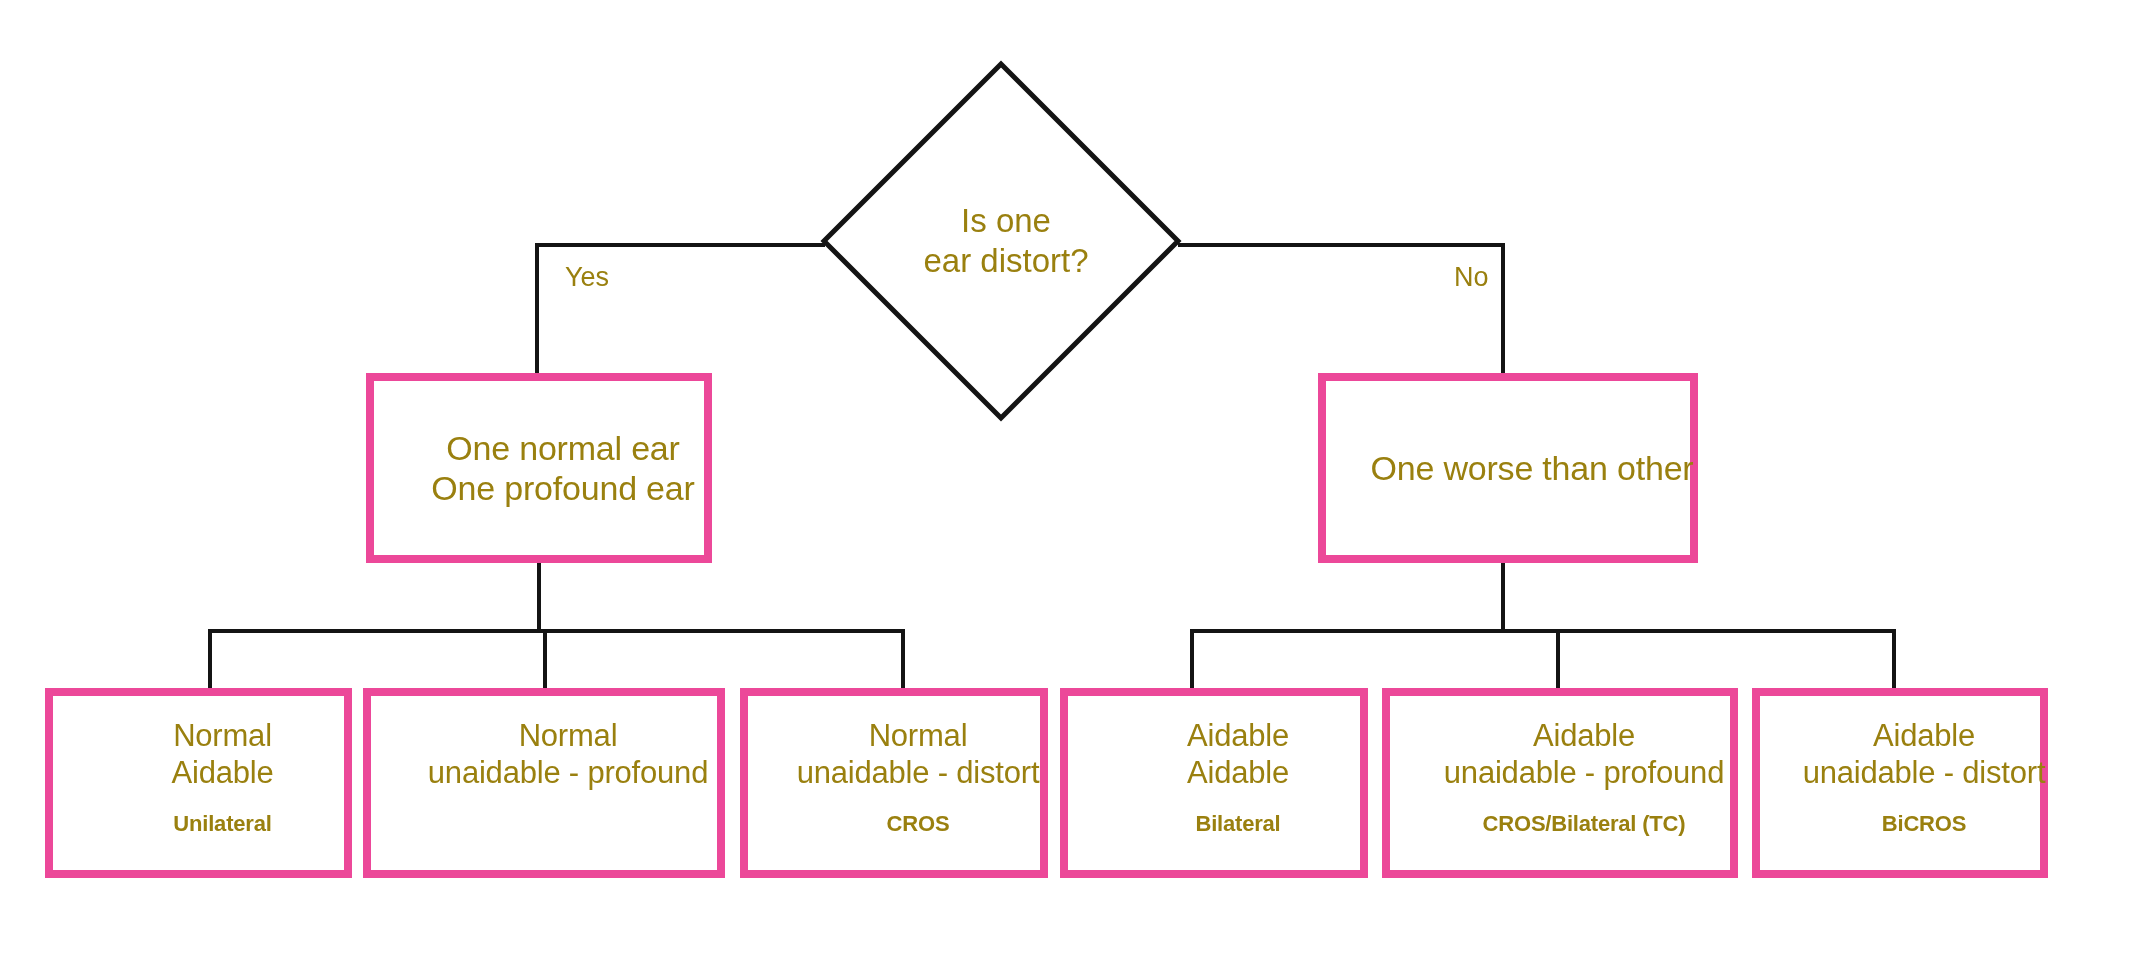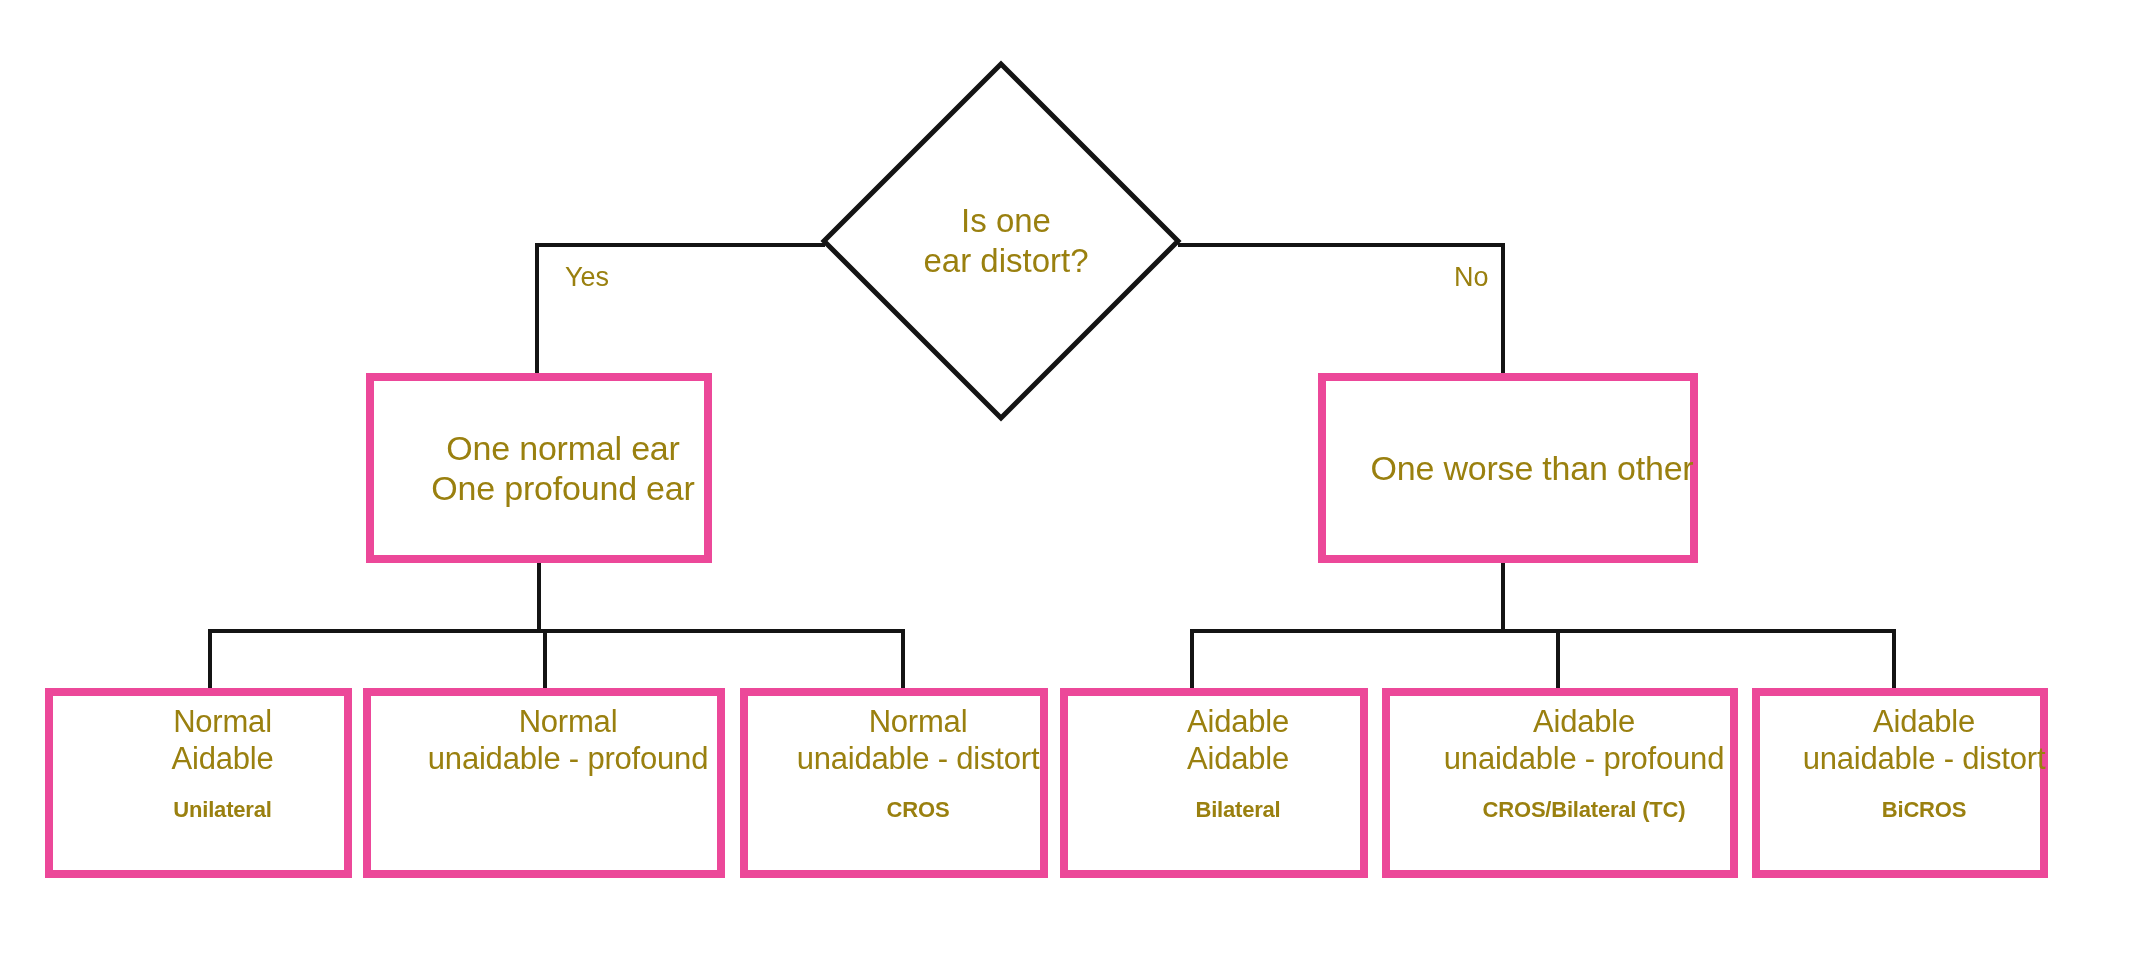--- a/index.html
+++ b/index.html
@@ -36,21 +36,21 @@
   .mid-box .node-text {
     font-size: 34px;
     font-weight: 400;
   }
   .mid-box {
     justify-content: center;
   }
   .leaf-box .cond {
     font-size: 31px;
     font-weight: 400;
-    margin-top: 8px;
+    margin-top: 22px;
   }
   .leaf-box .result {
     font-size: 22px;
     font-weight: 700;
     margin-top: 20px;
   }
   .diamond-wrap {
     position: absolute;
   }
   .diamond-wrap svg {

